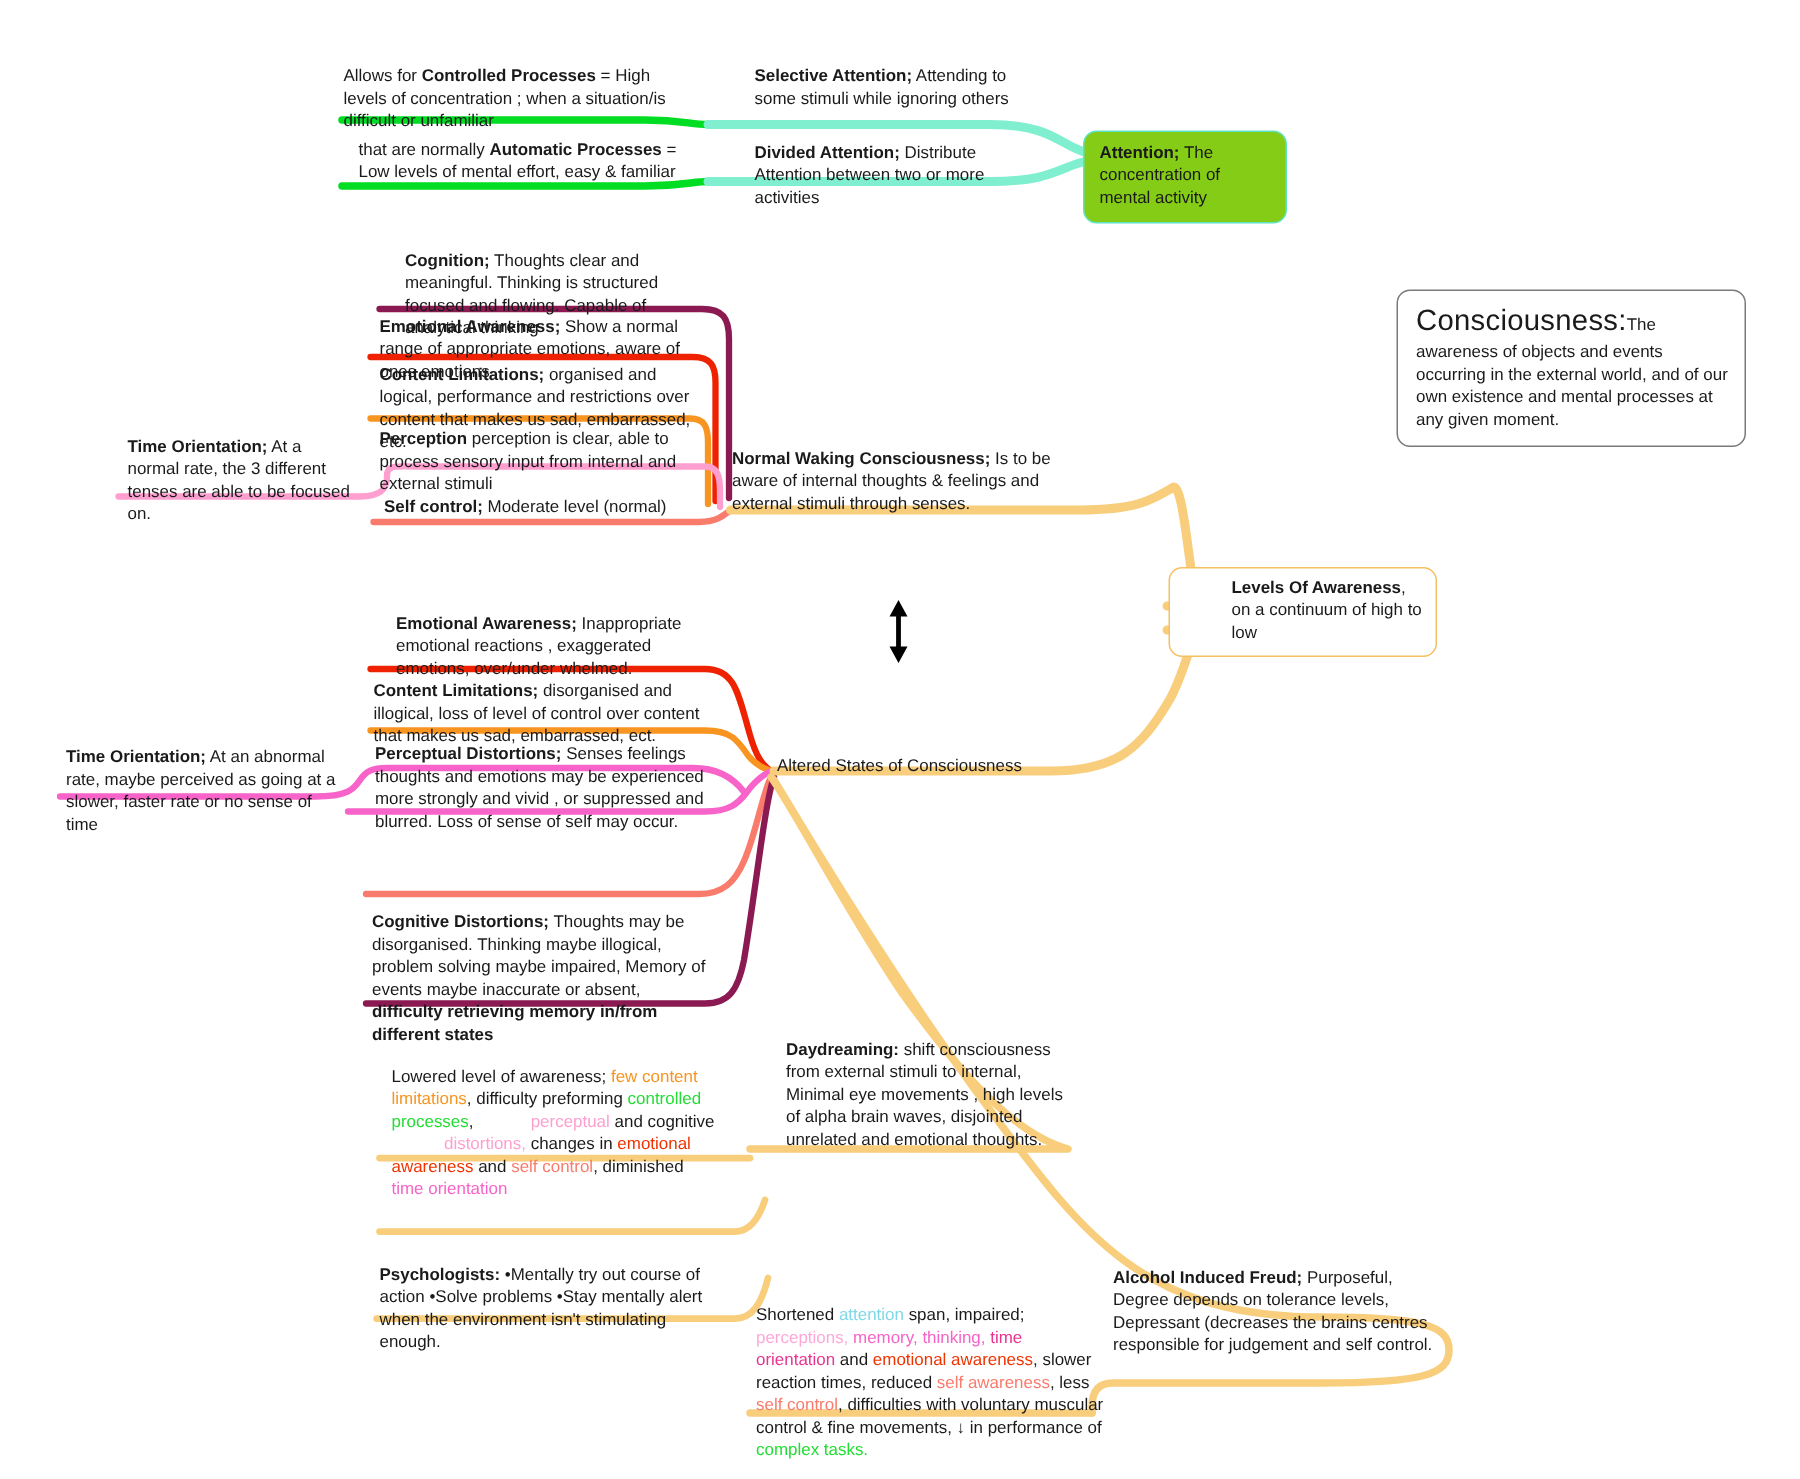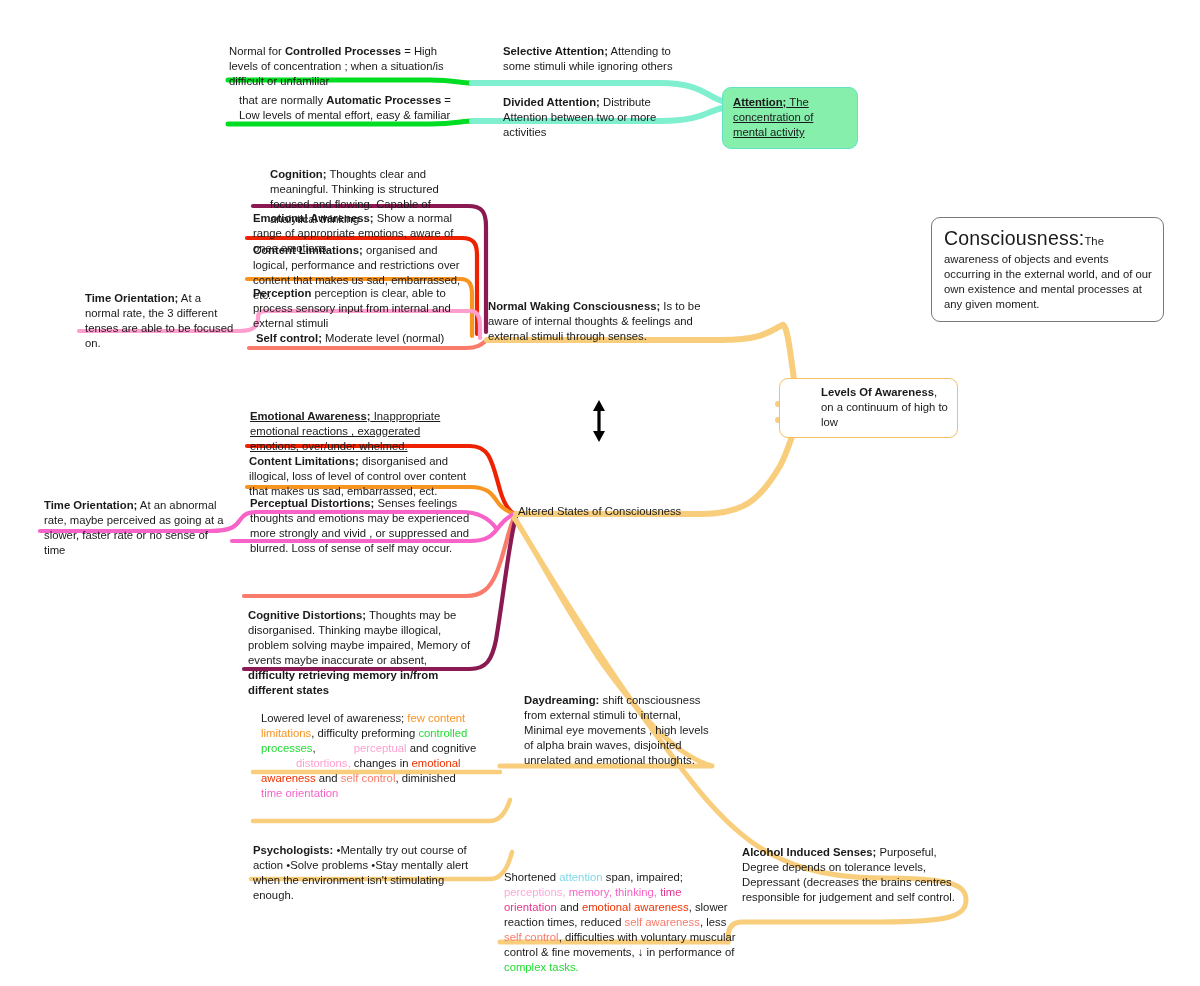--- a/index.html
+++ b/index.html
@@ -10,23 +10,23 @@
     color:#1a1a1a;
     overflow:hidden;
     position:relative;
   }
   #canvas{position:absolute;inset:0;width:1200px;height:986px;}
   svg.links{position:absolute;left:0;top:0;width:1200px;height:986px;pointer-events:none;}
   .node{position:absolute;font-size:11.3px;line-height:1.33;}
   .node b{font-weight:bold;}
   .boxed{
     border:1.4px solid #7a7a7a;border-radius:9px;
-    padding:8px 10px 9px 12px;background:#fff;margin-top:24px;
+    padding:8px 10px 9px 12px;background:#fff;
   }
-  .boxed-teal{border:1.4px solid #5fe3c4;border-radius:9px;padding:7px 9px 8px 10px;background:#86efac;text-decoration:underline;}
+  .boxed-teal{border:1.4px solid #5fe3c4;border-radius:9px;padding:7px 9px 8px 10px;background:#84cc16;}
   .boxed-amber{border:1.4px solid #f6bf62;border-radius:9px;padding:6px 8px 7px 10px;background:#fff;}
   .big{font-size:19.5px;letter-spacing:.2px;}
   .arrow-wrap{position:absolute;}
   
   .c-orange{color:#F89420;}
   .c-green{color:#22dd33;}
   .c-pink{color:#FF9FD0;padding-left:35px;}
   .c-hotpink{color:#F763C8;}
   .c-red{color:#EE3300;}
   .c-salmon{color:#F97B6C;margin-top:40px;}
@@ -84,21 +84,21 @@
   </div>
 
   <div class="node" style="left:503px;top:44px;width:170px;">
     <b>Selective Attention;</b><span> Attending to some stimuli while ignoring others</span>
   </div>
   <div class="node" style="left:503px;top:95px;width:170px;">
     <b>Divided Attention;</b><span> Distribute Attention between two or more activities</span>
   </div>
 
   <div class="node" style="left:229px;top:44px;width:228px;">
-    <span>Normal for </span><b>Controlled Processes</b><span> = High levels of concentration ; when a situation/is difficult or unfamiliar</span>
+    <span>Allows for </span><b>Controlled Processes</b><span> = High levels of concentration ; when a situation/is difficult or unfamiliar</span>
   </div>
   <div class="node" style="left:239px;top:93px;width:222px;">
     <span>that are normally </span><b>Automatic Processes</b><span> = Low levels of mental effort, easy &amp; familiar</span>
   </div>
 
   <div class="node boxed-amber" style="left:779px;top:378px;width:128px;padding-left:41px;">
     <b>Levels Of Awareness</b><span>, on a continuum of high to low</span>
   </div>
 
   <div class="arrow-wrap" style="left:588px;top:398px;">
@@ -127,21 +127,21 @@
     <b>Self control;</b><span> Moderate level (normal)</span>
   </div>
   <div class="node" style="left:85px;top:291px;width:150px;">
     <b>Time Orientation;</b><span> At a normal rate, the 3 different tenses are able to be focused on.</span>
   </div>
 
   <div class="node" style="left:518px;top:504px;width:230px;">
     <span>Altered States of Consciousness</span>
   </div>
 
-  <div class="node" style="left:250px;top:409px;width:220px;text-decoration:underline;">
+  <div class="node" style="left:264px;top:409px;width:220px;">
     <b>Emotional Awareness;</b><span> Inappropriate emotional reactions , exaggerated emotions, over/under whelmed.</span>
   </div>
   <div class="node" style="left:249px;top:454px;width:222px;">
     <b>Content Limitations;</b><span> disorganised and illogical, loss of level of control over content that makes us sad, embarrassed, ect.</span>
   </div>
   <div class="node" style="left:250px;top:496px;width:222px;">
     <b>Perceptual Distortions;</b><span> Senses feelings thoughts and emotions may be experienced more strongly and vivid , or suppressed and blurred.    Loss of sense of self may occur.</span>
   </div>
   <div class="node" style="left:248px;top:608px;width:226px;">
     <b>Cognitive Distortions;</b><span> Thoughts may be disorganised. Thinking maybe illogical, problem solving maybe impaired, Memory of events maybe inaccurate or absent, </span><b>difficulty retrieving memory in/from different states</b>
@@ -156,20 +156,20 @@
 
   <div class="node" style="left:261px;top:711px;width:216px;">
     <span><span>Lowered level of awareness; </span><span class="c-orange">few content limitations</span><span>, difficulty preforming </span><span class="c-green">controlled processes</span><span>, </span><span class="c-pink">perceptual</span><span> and cognitive </span><span class="c-pink">distortions,</span><span> changes in </span><span class="c-red">emotional awareness</span><span> and </span><span class="c-salmon">self control</span><span>, diminished </span><span class="c-hotpink">time orientation</span></span>
   </div>
 
   <div class="node" style="left:253px;top:843px;width:222px;">
     <b>Psychologists:</b><span> •Mentally try out course of action •Solve problems •Stay mentally alert when the environment isn't stimulating enough.</span>
   </div>
 
   <div class="node" style="left:742px;top:845px;width:225px;">
-    <b>Alcohol Induced Senses;</b><span> Purposeful, Degree depends on tolerance levels, Depressant (decreases the brains centres responsible for judgement and self control.</span>
+    <b>Alcohol Induced Freud;</b><span> Purposeful, Degree depends on tolerance levels, Depressant (decreases the brains centres responsible for judgement and self control.</span>
   </div>
 
   <div class="node" style="left:504px;top:870px;width:232px;">
     <span><span>Shortened </span><span class="c-cyan">attention</span><span> span, impaired; </span><span class="c-lightpink">perceptions,</span><span> </span><span class="c-hotpink">memory, thinking,</span><span> </span><span class="c-magenta">time orientation</span><span> and </span><span class="c-red">emotional awareness</span><span>, slower reaction times, reduced </span><span class="c-salmon">self awareness</span><span>, less </span><span class="c-salmon">self control</span><span>, difficulties with voluntary muscular control &amp; fine movements, ↓ in performance of </span><span class="c-green">complex tasks.</span></span>
   </div>
 
 </div>
 
 </body></html>

